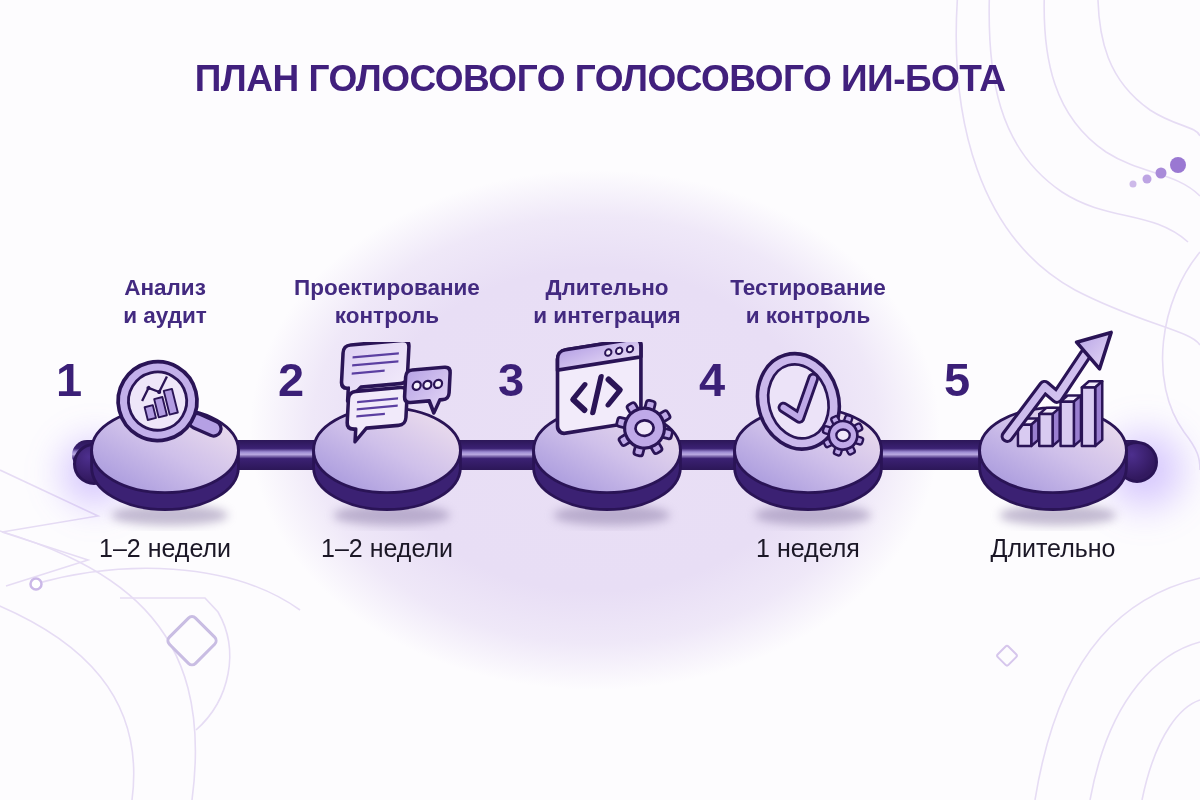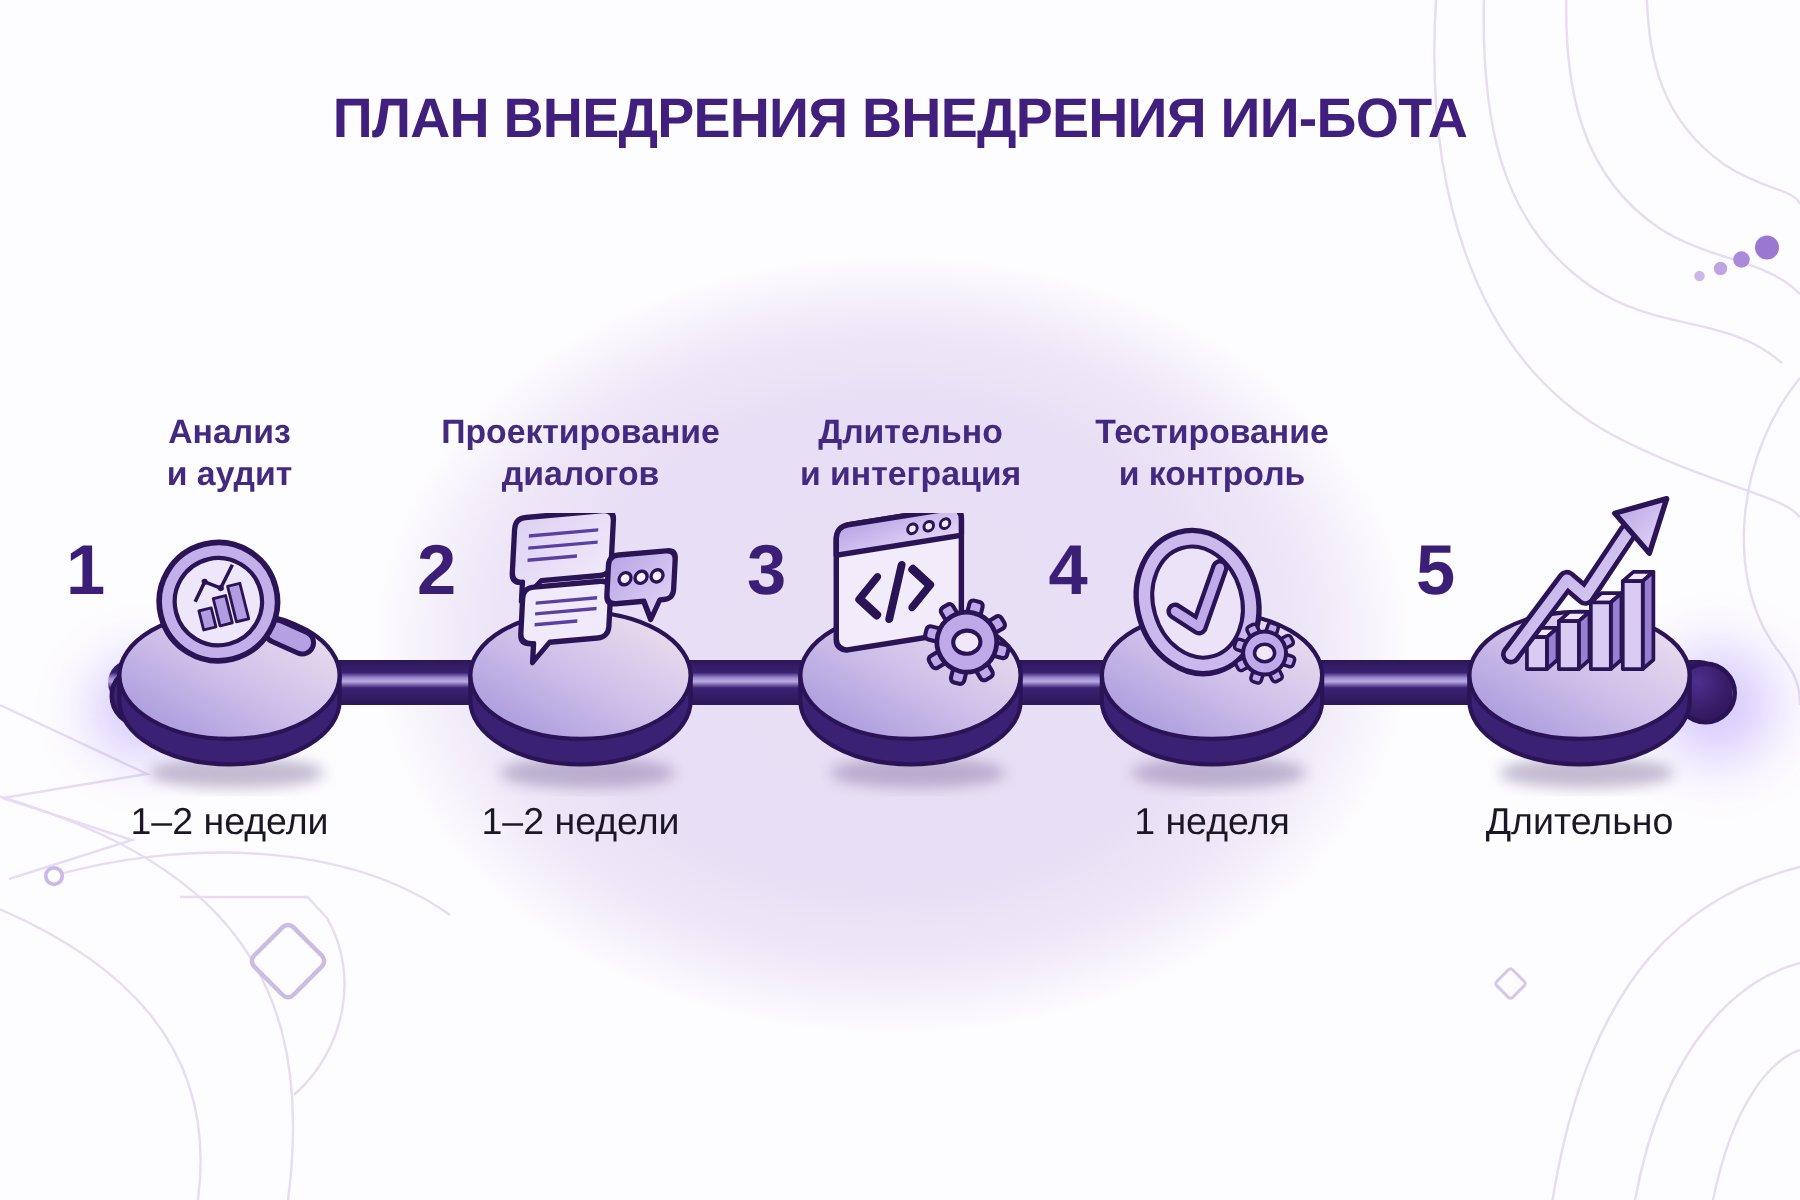--- a/index.html
+++ b/index.html
@@ -129,29 +129,29 @@
     </g>
     <g fill="none">
       <rect x="174" y="622" width="37" height="37" rx="5" transform="rotate(45 192 640)" stroke="#c9bde3" stroke-width="3"></rect>
       <rect x="1000" y="648" width="15" height="15" rx="2" transform="rotate(45 1007 655)" stroke="#d6c6ec" stroke-width="2"></rect>
       <circle cx="36" cy="584" r="5.5" fill="#ffffff" stroke="#cbb8e8" stroke-width="2.5"></circle>
     </g>
   </svg>
 
   <div class="bg-ellipse"></div>
 
-  <div class="page-title">ПЛАН ВНЕДРЕНИЯ ВНЕДРЕНИЯ ИИ-БОТА</div>
+  <div class="page-title">ПЛАН ГОЛОСОВОГО ГОЛОСОВОГО ИИ-БОТА</div>
 
   <div class="timeline-glow glow-left"></div>
   <div class="timeline-glow glow-right"></div>
   <div class="timeline-bar"></div>
   <div class="timeline-cap cap-left"></div>
   <div class="timeline-cap cap-right"></div>
 
-  <div class="step" style="left:38px">
+  <div class="step" style="left:50px">
     <div class="step-label">Анализ
 и аудит</div>
     <div class="step-stage">
       <svg class="disc" viewBox="0 0 170 150">
         <ellipse cx="90" cy="133" rx="62" ry="11" fill="#8a7aa6" opacity="0.5" filter="url(#fBlur)"></ellipse>
         <path d="M7 64 L7 82 A78 45 0 0 0 163 82 L163 64 Z" fill="#3b2173" stroke="#2a1456" stroke-width="3"></path>
         <ellipse cx="85" cy="64" rx="78" ry="45" fill="url(#gDisc)" stroke="#2a1456" stroke-width="3"></ellipse>
       </svg>
       <svg class="icon i1" viewBox="0 0 130 135">
         <g transform="rotate(-14 60 60)" stroke="#2a1456" stroke-linejoin="round">
@@ -168,21 +168,21 @@
           <circle cx="62" cy="47" r="2.2" fill="#2a1456" stroke="none"></circle>
         </g>
       </svg>
       <div class="step-number">1</div>
     </div>
     <div class="step-duration">1–2 недели</div>
   </div>
 
   <div class="step" style="left:272px">
     <div class="step-label">Проектирование
-диалогов</div>
+контроль</div>
     <div class="step-stage">
       <svg class="disc" viewBox="0 0 170 150">
         <ellipse cx="90" cy="133" rx="62" ry="11" fill="#8a7aa6" opacity="0.5" filter="url(#fBlur)"></ellipse>
         <path d="M7 64 L7 82 A78 45 0 0 0 163 82 L163 64 Z" fill="#3b2173" stroke="#2a1456" stroke-width="3"></path>
         <ellipse cx="85" cy="64" rx="78" ry="45" fill="url(#gDisc)" stroke="#2a1456" stroke-width="3"></ellipse>
       </svg>
       <svg class="icon i2" viewBox="0 0 150 125">
         <g stroke="#2a1456" stroke-linejoin="round">
           <g transform="translate(24,4) rotate(-5) skewX(-8)">
             <path d="M8 0 H66 Q74 0 74 8 V40 Q74 48 66 48 H22 L8 62 V48 Q0 48 0 40 V8 Q0 0 8 0 Z" fill="url(#gLight)" stroke-width="4"></path>

